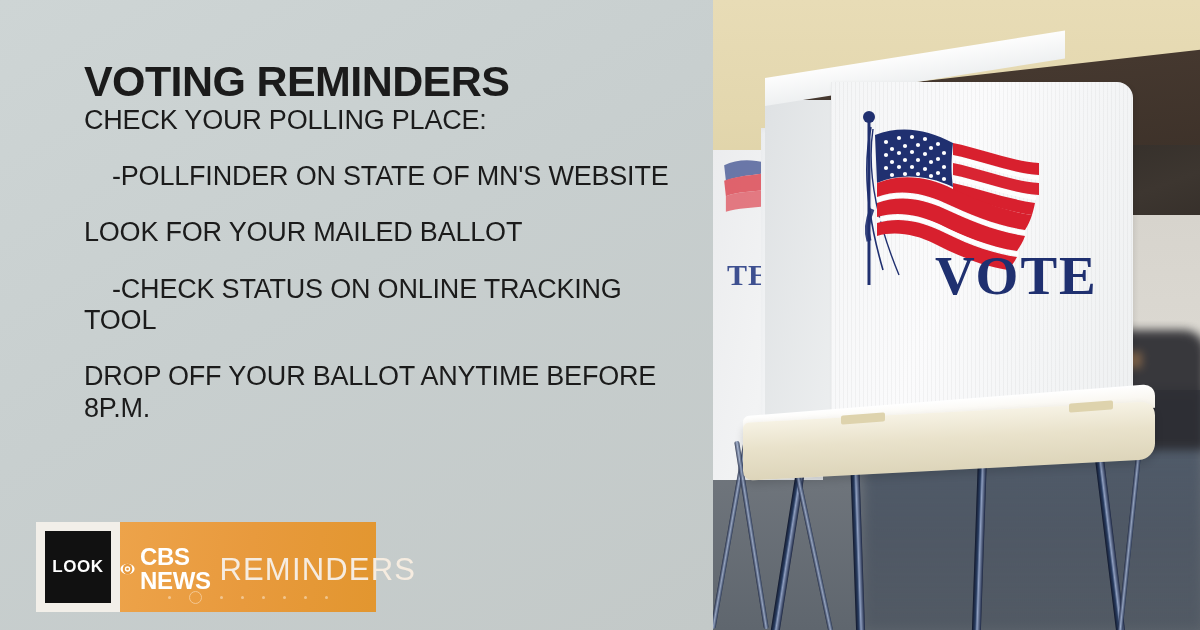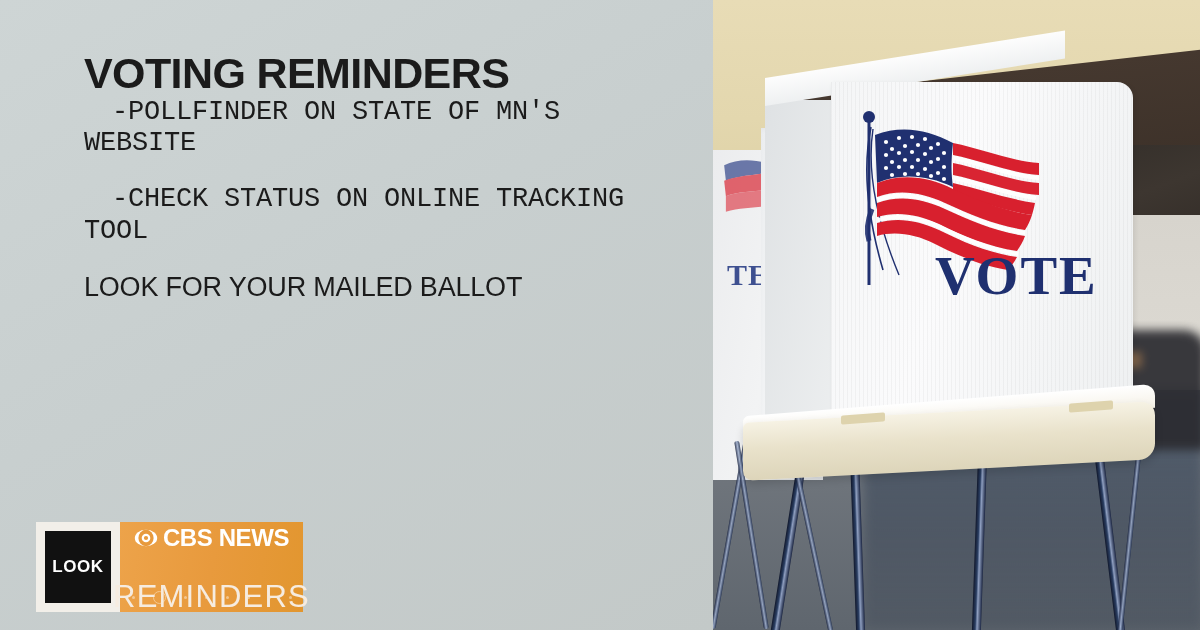--- a/index.html
+++ b/index.html
@@ -32,21 +32,21 @@
     top: 52px;
     width: 600px;
   }
   .headline {
     font-family: "Liberation Sans", sans-serif;
     font-weight: 700;
     font-size: 43px;
     line-height: 1.02;
     letter-spacing: -0.6px;
     color: #1b1b1b;
-    margin: 0 0 1px 0;
+    margin: 8px 0 1px 0;
     text-transform: uppercase;
   }
   .subhead {
     font-size: 28px;
     line-height: 1.12;
     color: #1b1b1b;
     letter-spacing: -0.2px;
     margin: 0 0 20px 0;
     font-weight: 400;
     text-transform: uppercase;
@@ -55,21 +55,20 @@
     font-size: 27px;
     line-height: 1.16;
     color: #1b1b1b;
     letter-spacing: -0.2px;
     font-weight: 400;
     margin: 0 0 25px 0;
     text-transform: uppercase;
   }
   .rem-line.sub {
     text-indent: 28px;
-    font-family: Liberation Mono, monospace;
   }
 
   
   .logo-bar {
     position: absolute;
     left: 36px;
     bottom: 18px;
     display: flex;
     align-items: stretch;
     height: 90px;
@@ -91,27 +90,27 @@
     align-items: center;
     justify-content: center;
   }
   .wcco-text {
     color: #ffffff;
     font-size: 17px;
     font-weight: 700;
     letter-spacing: 0.6px;
   }
   .cbs-panel {
-    width: 183px;
+    width: 256px;
     background: linear-gradient(100deg, #eda34a 0%, #e89a3d 50%, #e2962f 100%);
     position: relative;
     display: flex;
-    flex-direction: column;
+    flex-direction: row;
     align-items: center;
-    justify-content: space-between;
+    justify-content: flex-start;
     padding-top: 3px;
     box-sizing: border-box;
   }
   .cbs-row {
     display: flex;
     align-items: center;
     gap: 5px;
     height: 26px;
   }
   .cbs-eye { display: block; }
@@ -343,23 +342,25 @@
 </style>
 </head>
 <body>
 
 <div class="stage">
 
   <div class="info-panel">
     <div class="info-inner">
       <h1 class="headline">VOTING REMINDERS</h1>
 
+      <p class="rem-line">CHECK YOUR POLLING PLACE:</p>
       <p class="rem-line sub">-POLLFINDER ON STATE OF MN'S WEBSITE</p>
+      <p class="rem-line">LOOK FOR YOUR MAILED BALLOT</p>
       <p class="rem-line sub">-CHECK STATUS ON ONLINE TRACKING TOOL</p>
-      <p class="rem-line">LOOK FOR YOUR MAILED BALLOT</p>
+      <p class="rem-line">DROP OFF YOUR BALLOT ANYTIME BEFORE 8P.M.</p>
     </div>
 
     <div class="logo-bar">
       <div class="wcco-frame">
         <div class="wcco-box">
           <span class="wcco-text">LOOK</span>
         </div>
       </div>
       <div class="cbs-panel">
         <div class="cbs-row">

